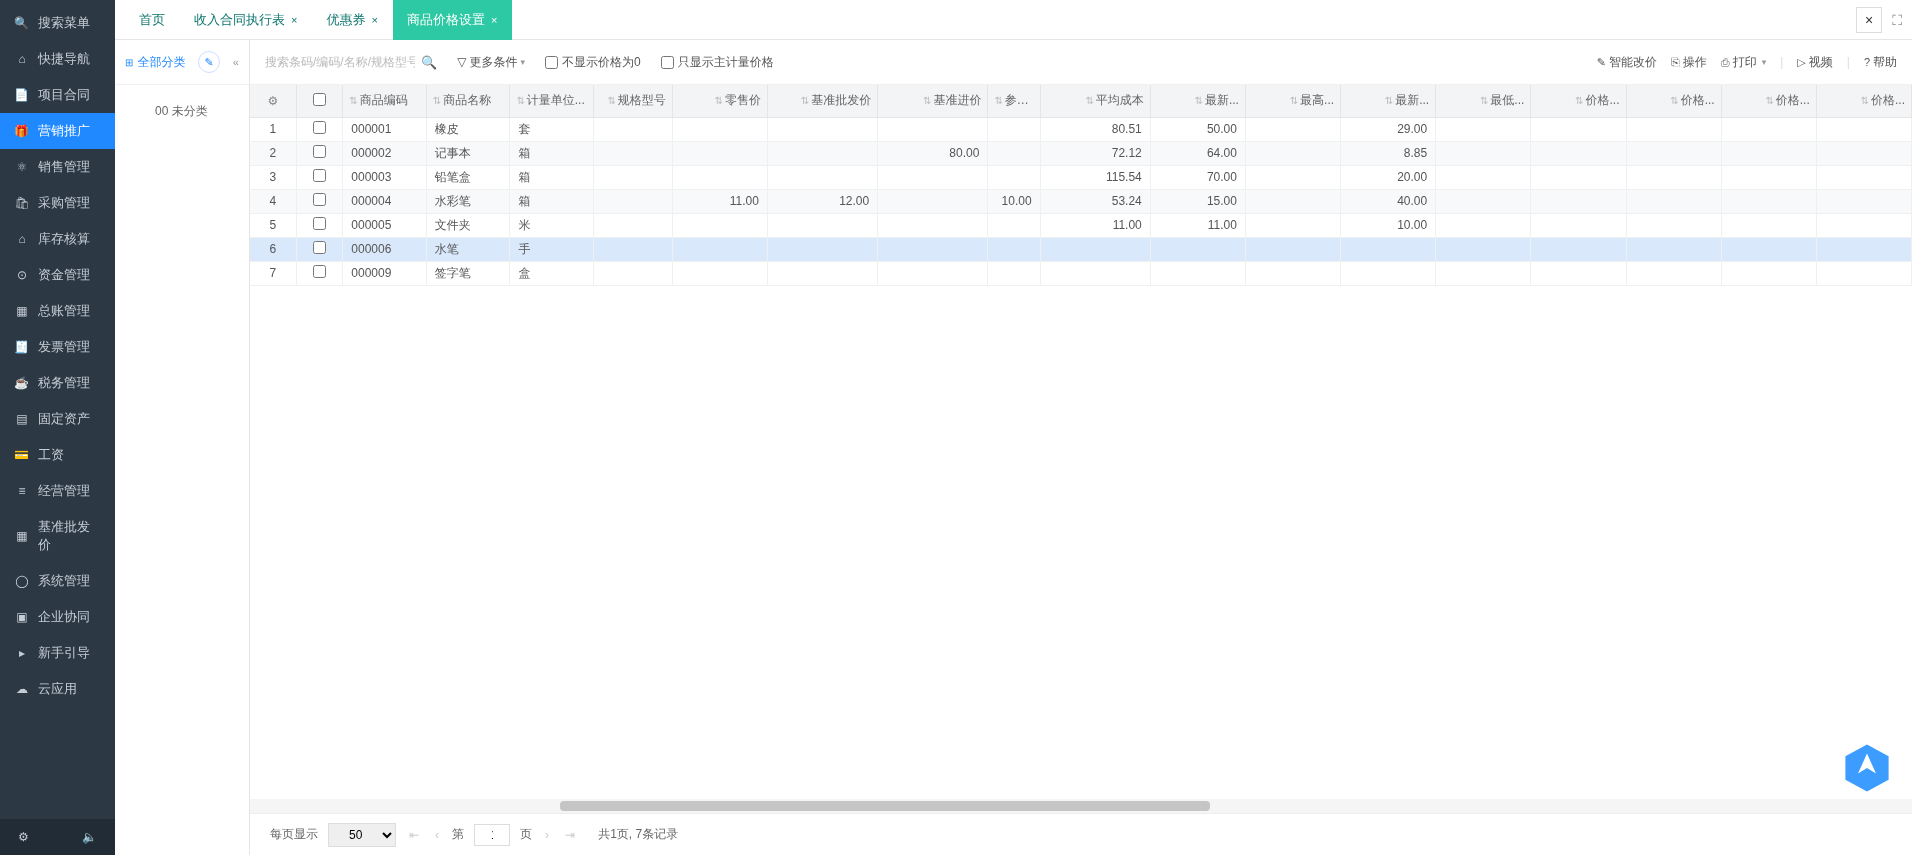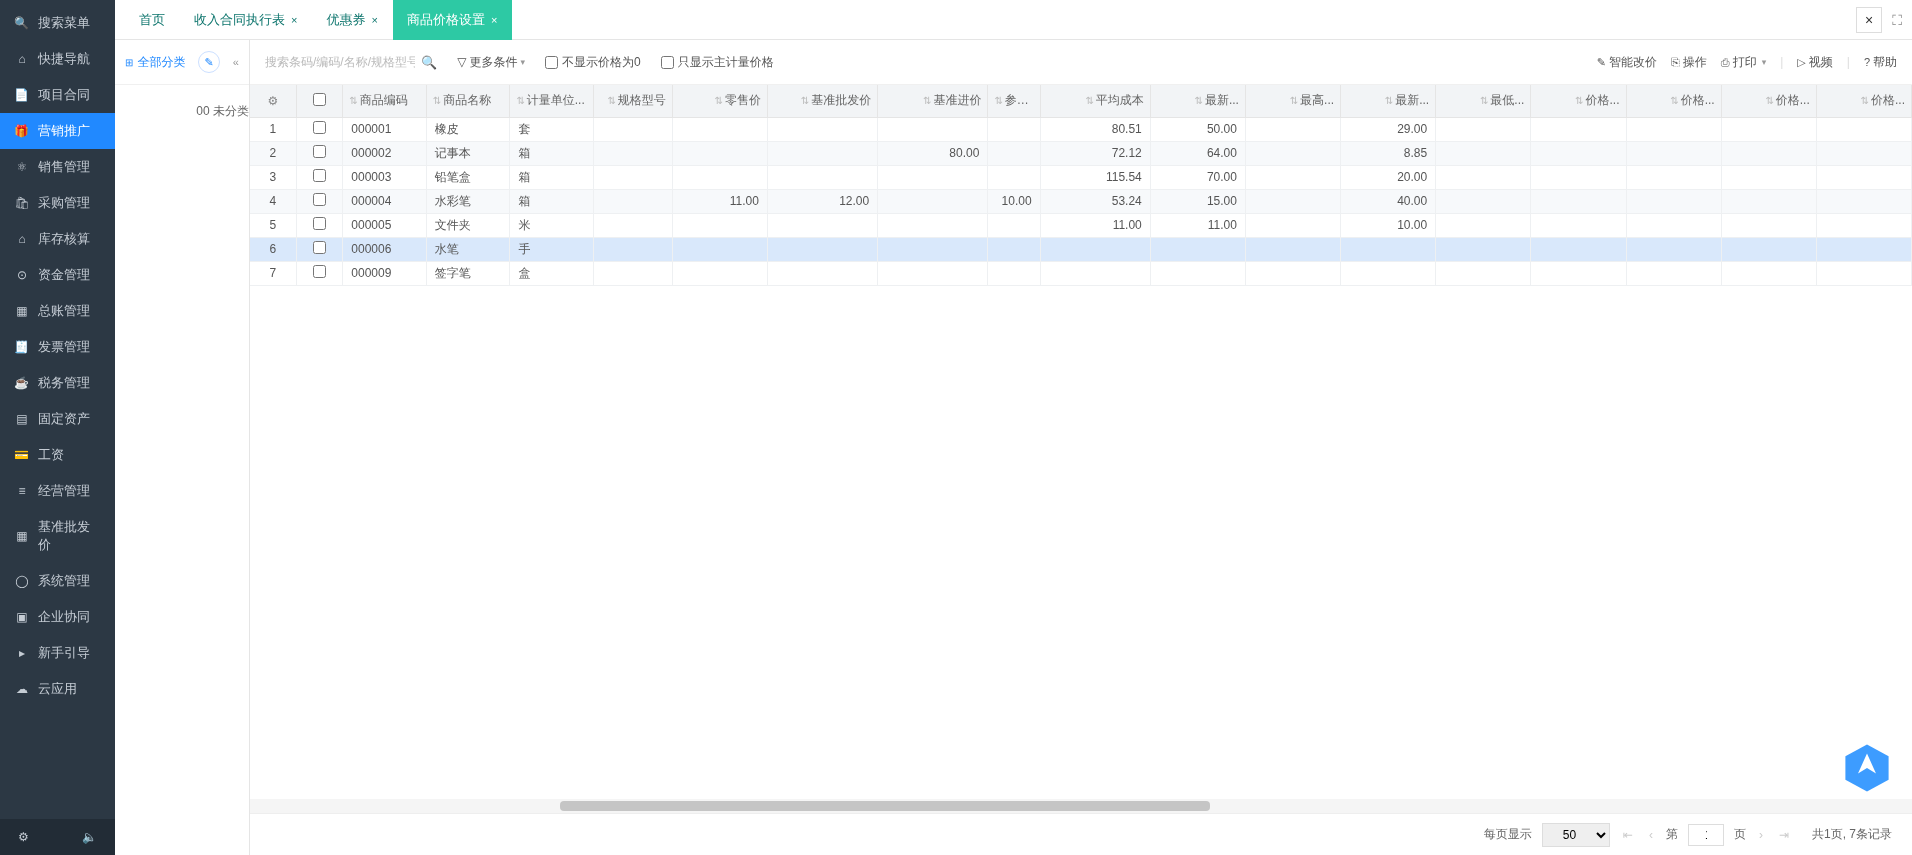--- a/index.html
+++ b/index.html
@@ -31,21 +31,21 @@
     
     
     .content { flex: 1; display: flex; overflow: hidden; }
     
     
     .category-panel { width: 135px; border-right: 1px solid #e5e5e5; display: flex; flex-direction: column; }
     .category-header { height: 45px; display: flex; align-items: center; justify-content: space-between; padding: 0 10px; border-bottom: 1px solid #f0f0f0; }
     .category-title { color: #2189ff; font-size: 12px; display: flex; align-items: center; gap: 4px; }
     .category-edit-icon { color: #2189ff; cursor: pointer; width: 22px; height: 22px; border: 1px solid #cce0ff; border-radius: 50%; display: flex; align-items: center; justify-content: center; font-size: 11px; }
     .collapse-icon { cursor: pointer; color: #999; font-size: 11px; }
-    .category-tree { padding: 14px 0 0 10px; text-align: right; }
+    .category-tree { padding: 14px 0 0 10px; }
     .category-node { padding: 4px 0; cursor: pointer; color: #666; }
     
     
     .data-area { flex: 1; display: flex; flex-direction: column; overflow: hidden; }
     
     
     .toolbar { height: 45px; display: flex; align-items: center; padding: 0 15px; gap: 20px; border-bottom: 1px solid #f0f0f0; }
     .search-box { display: flex; align-items: center; gap: 6px; }
     .search-input { border: none; outline: none; font-size: 12px; width: 150px; color: #333; }
     .search-input::placeholder { color: #bbb; }
@@ -77,21 +77,21 @@
     .col-price-wide { width: 95px; text-align: right; }
     .col-ref { width: 45px; }
     .num { text-align: right; }
     .gear-icon { color: #888; cursor: pointer; }
     
     
     .hscroll { height: 14px; background: #f5f5f5; position: relative; }
     .hscroll-thumb { position: absolute; left: 310px; width: 650px; top: 2px; height: 10px; background: #c5c5c5; border-radius: 4px; }
     
     
-    .pager { height: 42px; display: flex; align-items: center; justify-content: flex-end; padding: 0 20px; gap: 10px; color: #666; border-top: 1px solid #eee; }
+    .pager { height: 42px; display: flex; align-items: center; padding: 0 20px; gap: 10px; color: #666; border-top: 1px solid #eee; }
     .pager select, .pager input { border: 1px solid #ddd; padding: 3px 16px; font-size: 12px; }
     .pager input { width: 36px; text-align: center; }
     .pager-btn { cursor: pointer; color: #ccc; padding: 0 3px; }
     
     
     .float-badge { position: absolute; right: 18px; bottom: 60px; width: 54px; height: 54px; pointer-events: none; }
     .float-badge svg { width: 100%; height: 100%; }
   </style>
 </head>
 <body>

